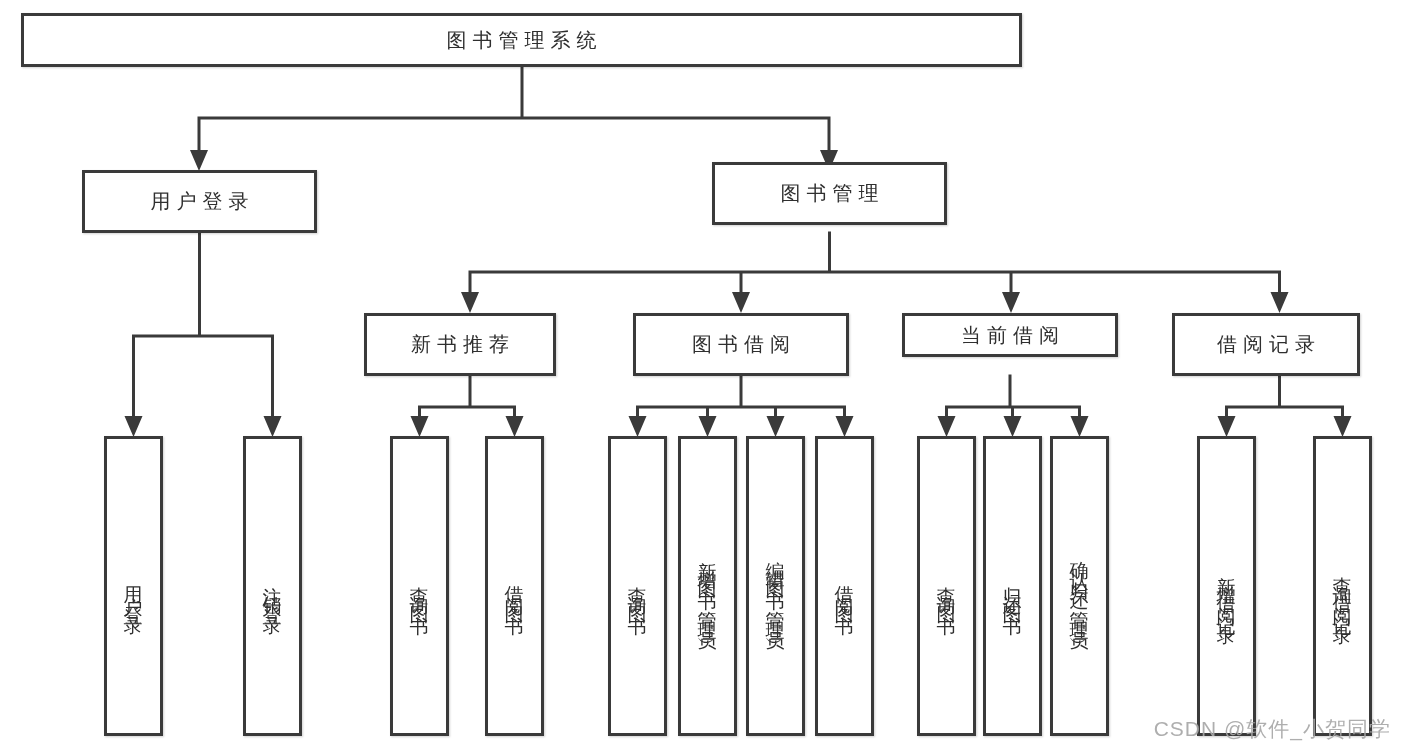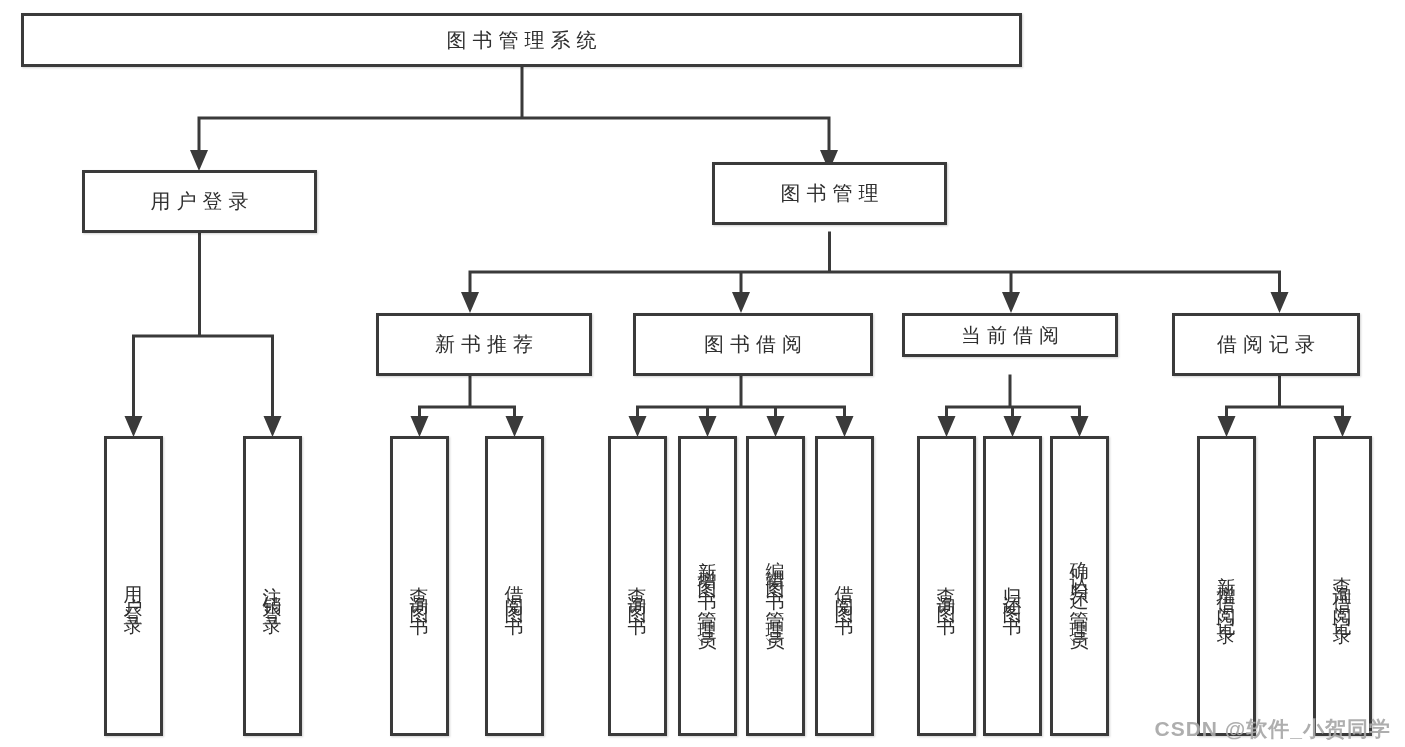--- a/index.html
+++ b/index.html
@@ -55,21 +55,20 @@
   .watermark {
     position: absolute;
     right: 14px;
     bottom: 4px;
     font-size: 21px;
     letter-spacing: 1px;
     color: var(--watermark-color, #a8a8a8);
     opacity: 0.92;
     z-index: 10;
     white-space: nowrap;
-    font-weight: bold;
   }
 </style>
 </head>
 <body>
 
 <div class="canvas">
 
   <svg class="connectors" width="1405" height="747" viewBox="0 0 1405 747" aria-hidden="true">
     <path fill="none" stroke="currentColor" stroke-width="3" stroke-linecap="square" d="M522 67V118 M199 118H829 M199 118V152 M829 118V152
              M199.5 233V336 M133.5 336H272.5 M133.5 336V419 M272.5 336V419
@@ -90,22 +89,22 @@
              M937.5 416L955.5 416L946.5 437Z M1003.5 416L1021.5 416L1012.5 437Z
              M1070.5 416L1088.5 416L1079.5 437Z
              M1217.5 416L1235.5 416L1226.5 437Z M1333.5 416L1351.5 416L1342.5 437Z"></path>
   </svg>
 
   <div class="node" style="left:21px;top:13px;width:1001px;height:54px;">图书管理系统</div>
 
   <div class="node" style="left:82px;top:170px;width:235px;height:63px;">用户登录</div>
   <div class="node" style="left:712px;top:162px;width:235px;height:63px;">图书管理</div>
 
-  <div class="node" style="left:376px;top:313px;width:216px;height:63px;">新书推荐</div>
-  <div class="node" style="left:633px;top:313px;width:240px;height:63px;">图书借阅</div>
+  <div class="node" style="left:364px;top:313px;width:192px;height:63px;">新书推荐</div>
+  <div class="node" style="left:633px;top:313px;width:216px;height:63px;">图书借阅</div>
   <div class="node" style="left:902px;top:313px;width:216px;height:44px;">当前借阅</div>
   <div class="node" style="left:1172px;top:313px;width:188px;height:63px;">借阅记录</div>
 
   <div class="leaf" style="left:104px;">用户登录</div>
   <div class="leaf" style="left:243px;">注销登录</div>
 
   <div class="leaf" style="left:390px;">查询图书</div>
   <div class="leaf" style="left:485px;">借阅图书</div>
 
   <div class="leaf" style="left:608px;">查询图书</div>

